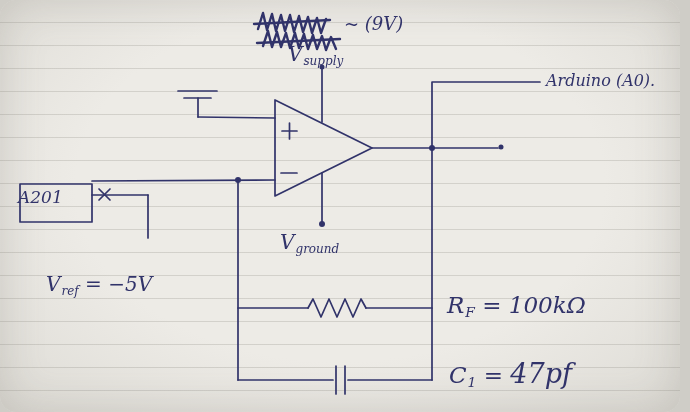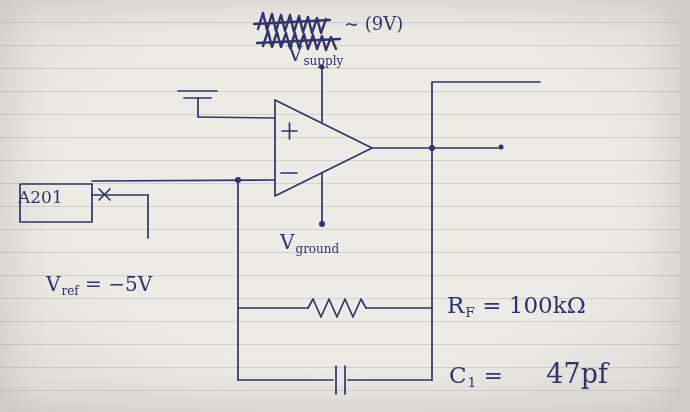--- a/index.html
+++ b/index.html
@@ -10,34 +10,35 @@
   html,body{margin:0;padding:0;}
   body{width:690px;height:412px;overflow:hidden;background:#cfcdc7;}
   .paper{
     position:relative;width:680px;height:412px;
     background:
       repeating-linear-gradient(to bottom, transparent 0px, transparent 22px, var(--rule) 22px, var(--rule) 23px),
       radial-gradient(ellipse at 50% 45%, #edebe6 55%, #dddbd5 100%);
     background-color:var(--paper);
     box-shadow:inset 0 0 45px rgba(110,105,95,0.22);
     font-family:"DejaVu Serif", serif;
+    font-style:italic;
     color:var(--ink);
     border-radius:16px;
   }
   svg.circuit{position:absolute;left:0;top:0;}
   .ink{stroke:var(--ink);fill:none;stroke-linecap:round;stroke-linejoin:round;}
   .w{stroke-width:1.7;}
   .thick{stroke-width:2.4;}
   .dotfill{fill:var(--ink);stroke:none;}
   .lbl{position:absolute;white-space:nowrap;line-height:1;}
   .sub{font-size:0.60em;vertical-align:-0.30em;margin-left:1px;}
   .f16{font-size:16px;} .f17{font-size:17px;} .f18{font-size:18px;}
   .f19{font-size:19px;} .f20{font-size:20px;}
   .f23{font-size:23px;}
-  .big{font-size:27px;margin-left:36px;}
+  .big{font-size:27px;}
 </style>
 </head>
 <body>
 
 <div class="paper">
 
   <svg class="circuit" width="690" height="412" viewBox="0 0 690 412">
 
     <g>
       <path class="ink thick" d="M258,29 L263,13 L267,30 L272,14 L276,31 L281,15 L285,31 L290,15 L294,32 L299,16 L303,32 L308,17 L312,33 L317,18 L321,33 L326,19"></path>
@@ -99,20 +100,21 @@
 
   <div class="lbl f20" style="left:46px;top:274px;">
     <span>V</span><span class="sub">ref</span><span> =  −5V</span>
   </div>
 
   <div class="lbl f20" style="left:280px;top:232px;">
     <span>V</span><span class="sub">ground</span>
   </div>
 
 
+  <div class="lbl f16" style="left:546px;top:73px;">Arduino (A0).</div>
 
   <div class="lbl f23" style="left:447px;top:294px;">
     <span>R</span><span class="sub">F</span><span> =  100kΩ</span>
   </div>
 
   <div class="lbl f23" style="left:449px;top:360px;">
     <span>C</span><span class="sub">1</span><span> =  </span><span class="big">47pf</span>
   </div>
 
 </div>

